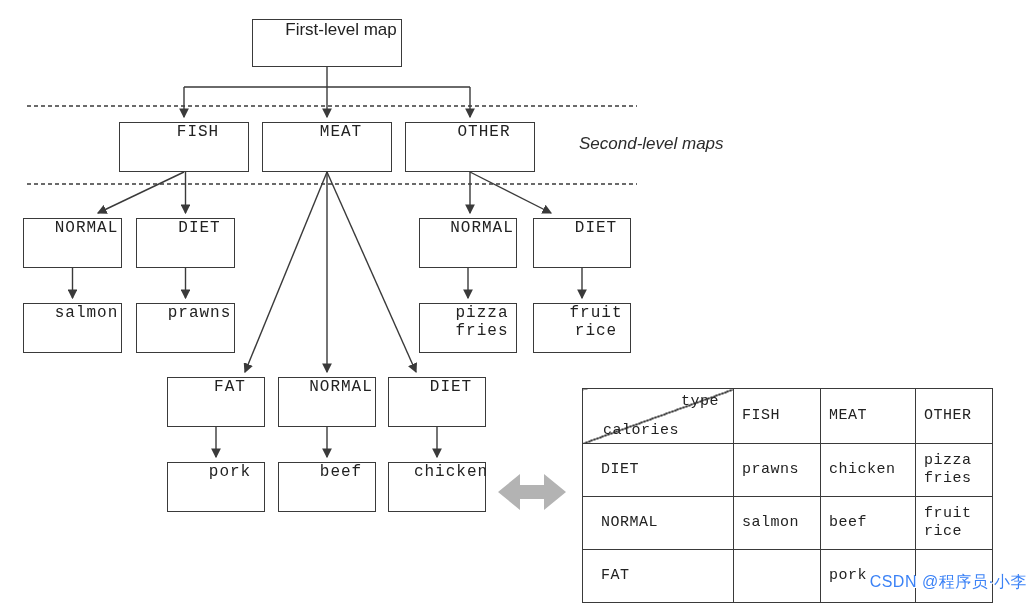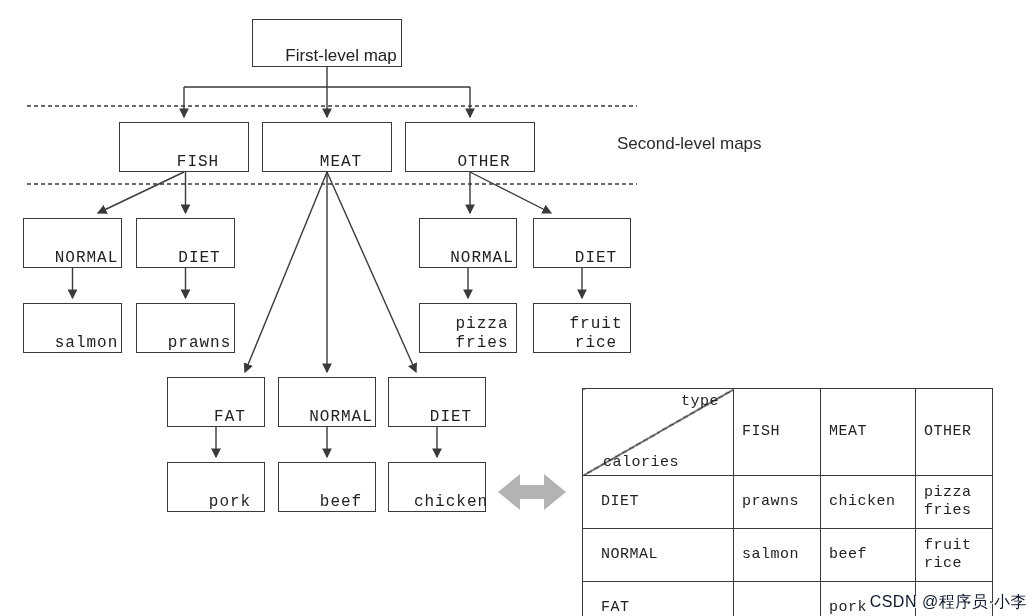--- a/index.html
+++ b/index.html
@@ -15,41 +15,42 @@
     position: absolute;
     left: 0; top: 0;
     width: 1032px; height: 616px;
   }
   .node {
     position: absolute;
     box-sizing: border-box;
     border: 1.5px solid #3a3a3a;
     background: #ffffff;
     display: flex;
-    align-items: flex-end;
+    align-items: flex-start;
     justify-content: center;
     font-family: "Liberation Mono", "DejaVu Sans Mono", monospace;
     font-size: 16px;
     letter-spacing: 1px;
     color: #222222;
     text-align: center;
     white-space: pre-line;
     line-height: 1.15;
     padding-left: 28px;
   }
   .node.sans {
     font-family: "Liberation Sans", sans-serif;
     font-size: 17px;
     letter-spacing: 0;
   }
   .side-label {
     position: absolute;
-    left: 617px; top: 134px;
+    left: 579px; top: 134px;
     font-size: 17px;
     color: #2b2b2b;
+    font-style: italic;
   }
   table.ktable {
     position: absolute;
     left: 582px; top: 388px;
     border-collapse: collapse;
     table-layout: fixed;
     width: 410px;
     font-family: "Liberation Mono", "DejaVu Sans Mono", monospace;
     font-size: 15px;
     letter-spacing: 0.5px;
@@ -60,40 +61,40 @@
     height: 48px;
     padding: 2px 4px 2px 8px;
     vertical-align: middle;
     white-space: pre-line;
     line-height: 1.2;
     overflow: hidden;
   }
   table.ktable td.rowlabel { padding-left: 18px; }
   td.corner {
     position: relative;
-    padding: 16px !important;
+    padding: 0 !important;
     background-image: linear-gradient(to bottom right,
       transparent calc(50% - 0.8px),
       #3a3a3a calc(50% - 0.8px),
       #3a3a3a calc(50% + 0.8px),
       transparent calc(50% + 0.8px));
   }
   .corner-type {
     position: absolute;
     top: 4px; right: 14px;
   }
   .corner-cal {
     position: absolute;
     bottom: 3px; left: 20px;
   }
   .watermark {
     position: absolute;
-    right: 5px; top: 592px;
+    right: 5px; top: 572px;
     font-size: 16px;
-    color: #0f172a;
+    color: #3b82f6;
     text-shadow: 1px 1px 0 #ffffff;
     letter-spacing: 0.5px;
   }
 </style>
 </head>
 <body>
 
 <div class="stage">
 
   <svg class="layer" width="1032" height="616" viewBox="0 0 1032 616" xmlns="http://www.w3.org/2000/svg">

